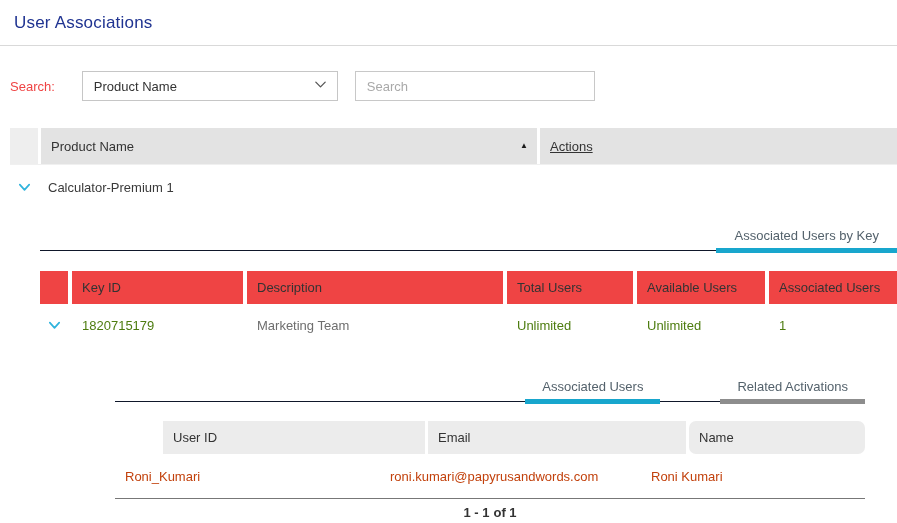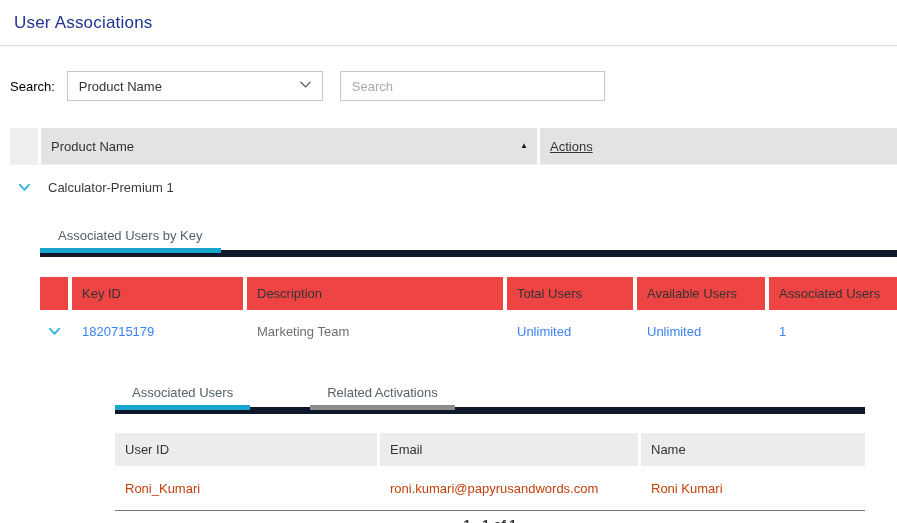--- a/index.html
+++ b/index.html
@@ -22,33 +22,33 @@
     letter-spacing: .2px;
   }
 
   
   .search-bar {
     margin: 25px 0 0 10px;
     display: flex;
     align-items: center;
     height: 30px;
   }
-  .search-label { color: #000000; margin-right: 12px; }
+  .search-label { color: #ef4444; margin-right: 27px; }
   .select-box {
     width: 256px; height: 30px;
     border: 1px solid #c6c6c6;
     display: flex; align-items: center;
     padding: 0 9px 0 11px;
     cursor: pointer;
     background: #fff;
   }
   .select-box .select-value { flex: 1; color: #333; }
   .select-box svg { color: #555; }
   .search-input {
-    width: 265px; height: 30px;
+    width: 240px; height: 30px;
     border: 1px solid #c8c8c8;
     margin-left: 17px;
     padding: 0 11px;
     font-family: "Liberation Sans", sans-serif;
     font-size: 13px;
     color: #333;
     outline: none;
   }
   .search-input::placeholder { color: #a9a9a9; }
 
@@ -81,21 +81,22 @@
   .chev-btn {
     width: 28px; display: flex; justify-content: center;
     color: var(--chevron, #2fb3dc);
     cursor: pointer; background: none; border: none;
   }
   .product-row .row-label { margin-left: 10px; color: #3a3a3a; }
 
   
   .tabs {
     display: flex;
-    border-bottom: 7px solid #0f172a;
+    border-bottom: 1px solid #0f172a;
+    justify-content: flex-end;
   }
   .tab {
     position: relative;
     padding: 8px 18px 7px 18px;
     color: #54626c;
     cursor: pointer;
     white-space: nowrap;
   }
   .tab::after {
     content: "";
@@ -111,34 +112,34 @@
   .key-header .hdr-cell { background: #ef4444; }
   .col-keyid { width: 171px; }
   .col-desc  { width: 256px; }
   .col-total { width: 126px; }
   .col-avail { width: 128px; }
   .col-assoc { flex: 1; }
   .key-row {
     padding: 14px 0 12px 0;
     display: flex; align-items: flex-start;
   }
-  .key-row .cell { padding: 0 10px; color: #3b82f6; }
+  .key-row .cell { padding: 0 10px; color: #4d7c0f; }
   .key-row .cell.dim { color: #6e6e6e; }
   .key-row .gapless { width: 4px; flex: 0 0 auto; }
   .kgap { width: 4px; background: #fff; flex: 0 0 auto; }
 
   
   .users-block { margin: 26px 32px 0 75px; }
   .users-block .tab { padding: 8px 17px 7px 17px; }
   .users-block .tab + .tab { margin-left: 60px; }
-  .users-header { margin-top: 19px; height: 33px; }
+  .users-header { margin-top: 19px; height: 33px; margin-left: 48px; }
   .users-header .hdr-cell { background: #ececec; }
   .col-userid { width: 262px; }
   .col-email  { width: 258px; }
-  .col-name   { flex: 1; }
+  .col-name   { flex: 1; border-radius: 7px; }
   .users-row {
     display: flex;
     padding: 15px 0 14px 0;
     border-bottom: 1px solid #777777;
   }
   .users-row .cell { padding: 0 10px; color: #c2410c; }
 
   .pagination {
     text-align: center;
     padding: 6px 0;

